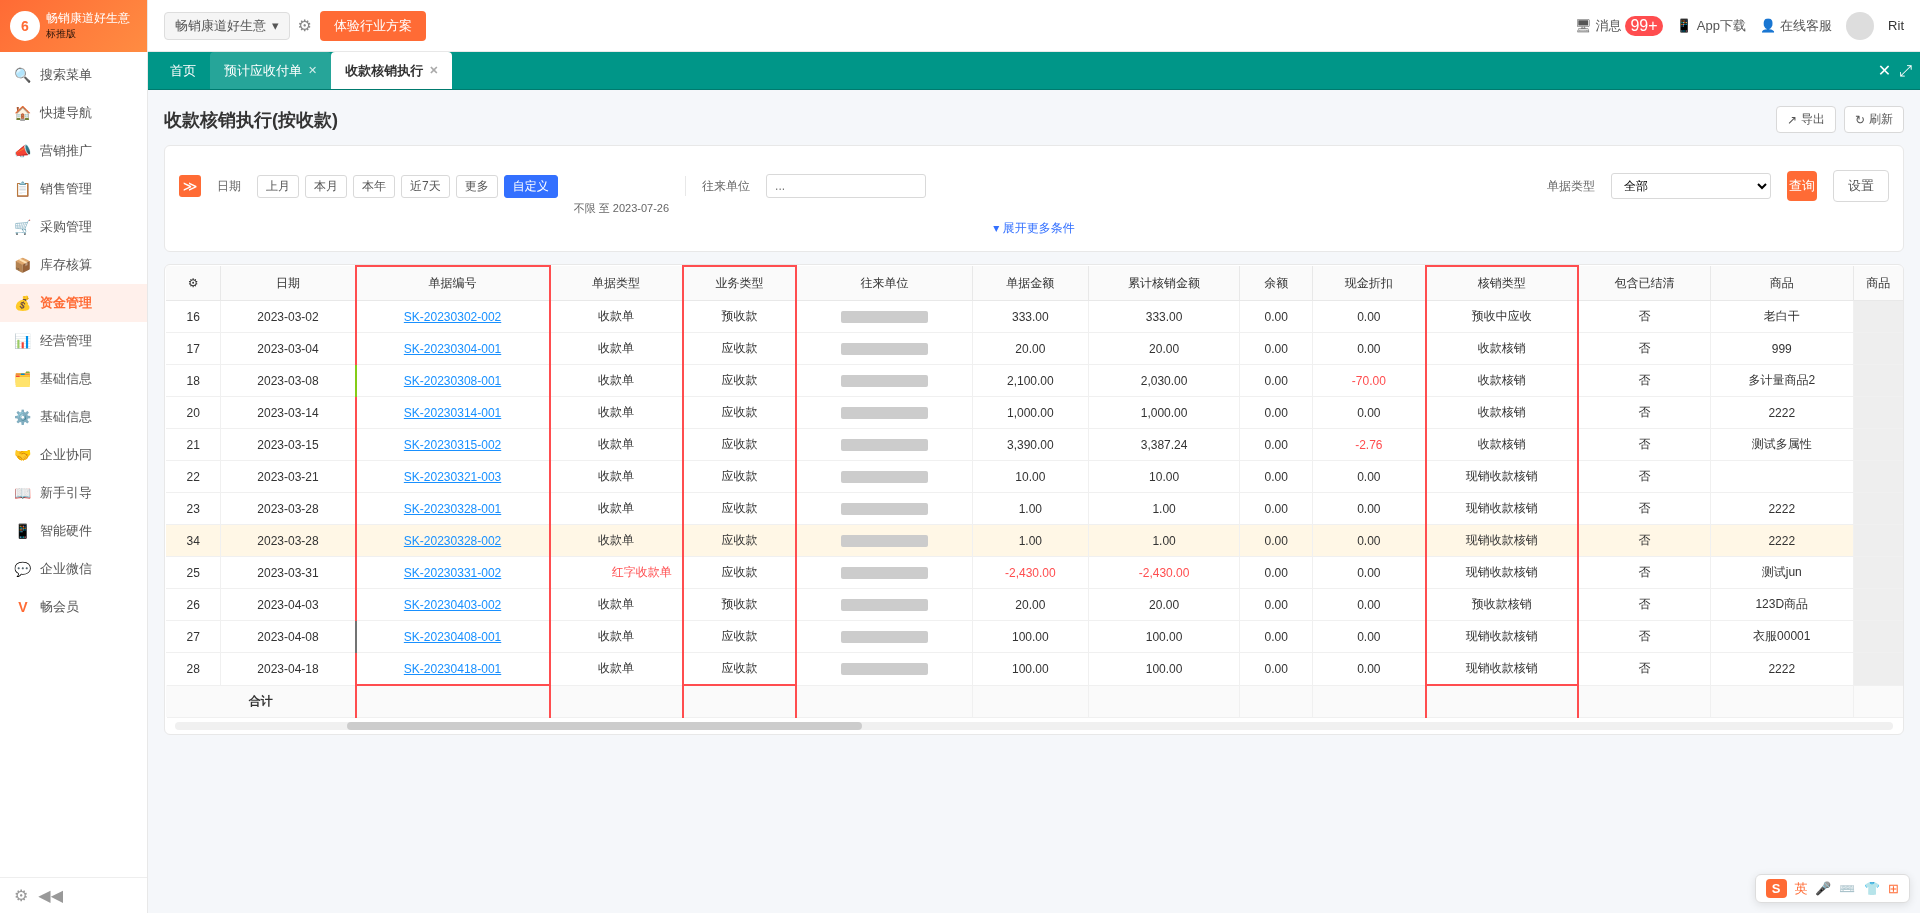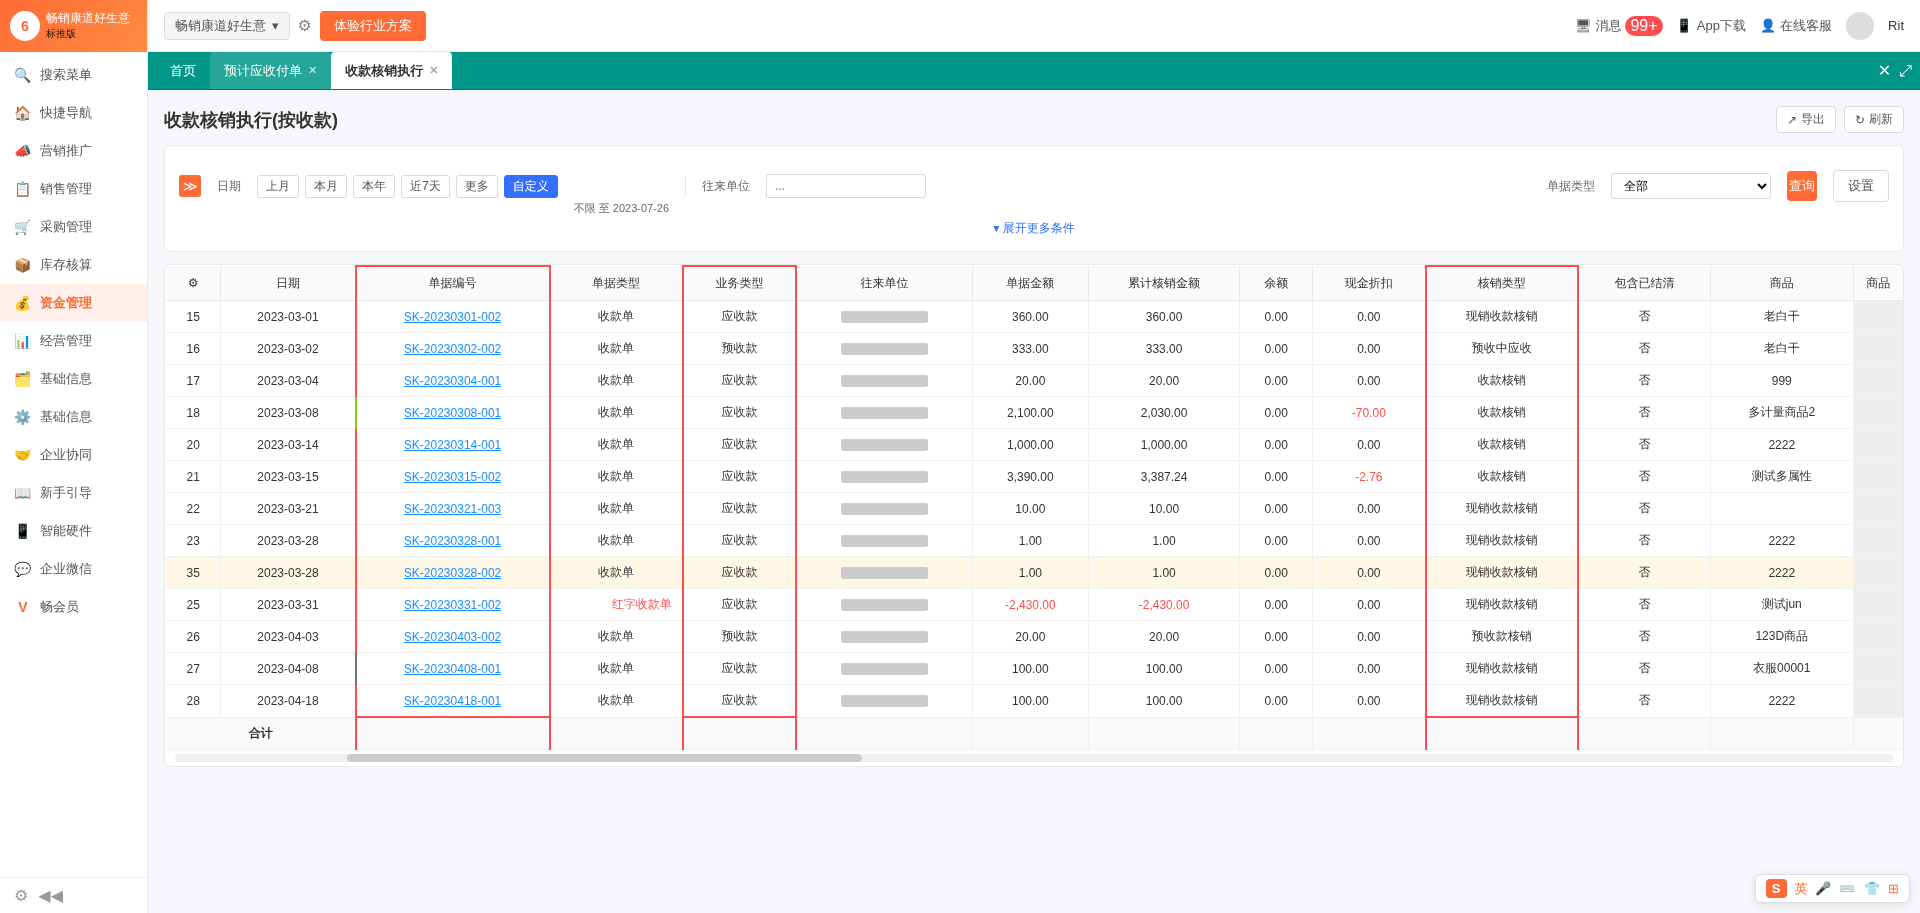--- a/index.html
+++ b/index.html
@@ -490,38 +490,20 @@
             <th>累计核销金额</th>
             <th>余额</th>
             <th>现金折扣</th>
             <th style="border-left:2px solid #ff4d4f; border-right:2px solid #ff4d4f; border-top:2px solid #ff4d4f;">核销类型</th>
             <th>包含已结清</th>
             <th>商品</th>
             <th>商品</th>
           </tr>
         </thead>
         <tbody id="table-body">
-        <tr>
-      <td>15</td>
-      <td>2023-03-01</td>
-      <td style="border-left:2px solid #ff4d4f; border-right:2px solid #ff4d4f;">
-        <span class="link-text">SK-20230301-002</span>
-      </td>
-      <td style="">收款单</td>
-      <td style="border-left:2px solid #ff4d4f; border-right:2px solid #ff4d4f;">应收款</td>
-      <td><span style="background:#ccc;color:transparent;border-radius:2px;padding:0 20px;font-size:11px;">██████</span></td>
-      <td style="">360.00</td>
-      <td style="">360.00</td>
-      <td>0.00</td>
-      <td style="">0.00</td>
-      <td style="border-left:2px solid #ff4d4f; border-right:2px solid #ff4d4f;">现销收款核销</td>
-      <td>否</td>
-      <td>老白干</td>
-      <td style="width:50px;background:#eee;"></td>
-    </tr>
             <tr>
       <td>16</td>
       <td>2023-03-02</td>
       <td style="border-left:2px solid #ff4d4f; border-right:2px solid #ff4d4f;">
         <span class="link-text">SK-20230302-002</span>
       </td>
       <td style="">收款单</td>
       <td style="border-left:2px solid #ff4d4f; border-right:2px solid #ff4d4f;">预收款</td>
       <td><span style="background:#ccc;color:transparent;border-radius:2px;padding:0 20px;font-size:11px;">██████</span></td>
       <td style="">333.00</td>
@@ -635,21 +617,21 @@
       <td style="">1.00</td>
       <td style="">1.00</td>
       <td>0.00</td>
       <td style="">0.00</td>
       <td style="border-left:2px solid #ff4d4f; border-right:2px solid #ff4d4f;">现销收款核销</td>
       <td>否</td>
       <td>2222</td>
       <td style="width:50px;background:#eee;"></td>
     </tr>
             <tr class="highlighted">
-      <td>35</td>
+      <td>34</td>
       <td>2023-03-28</td>
       <td style="border-left:2px solid #ff4d4f; border-right:2px solid #ff4d4f;">
         <span class="link-text">SK-20230328-002</span>
       </td>
       <td style="">收款单</td>
       <td style="border-left:2px solid #ff4d4f; border-right:2px solid #ff4d4f;">应收款</td>
       <td><span style="background:#ccc;color:transparent;border-radius:2px;padding:0 20px;font-size:11px;">██████</span></td>
       <td style="">1.00</td>
       <td style="">1.00</td>
       <td>0.00</td>

